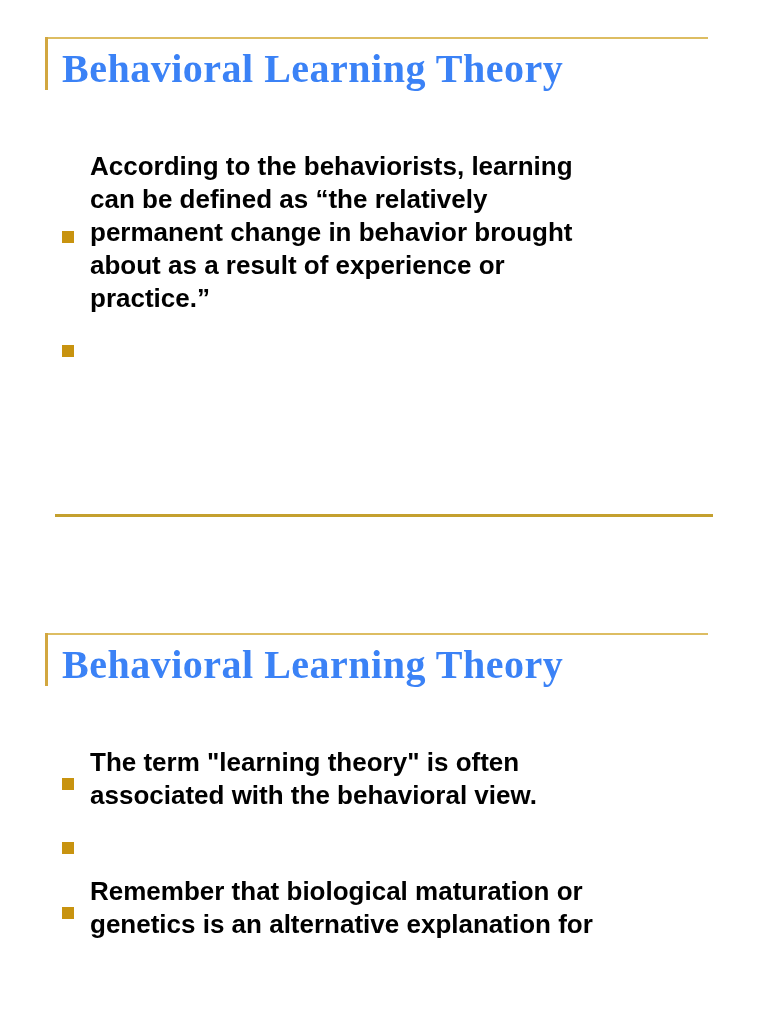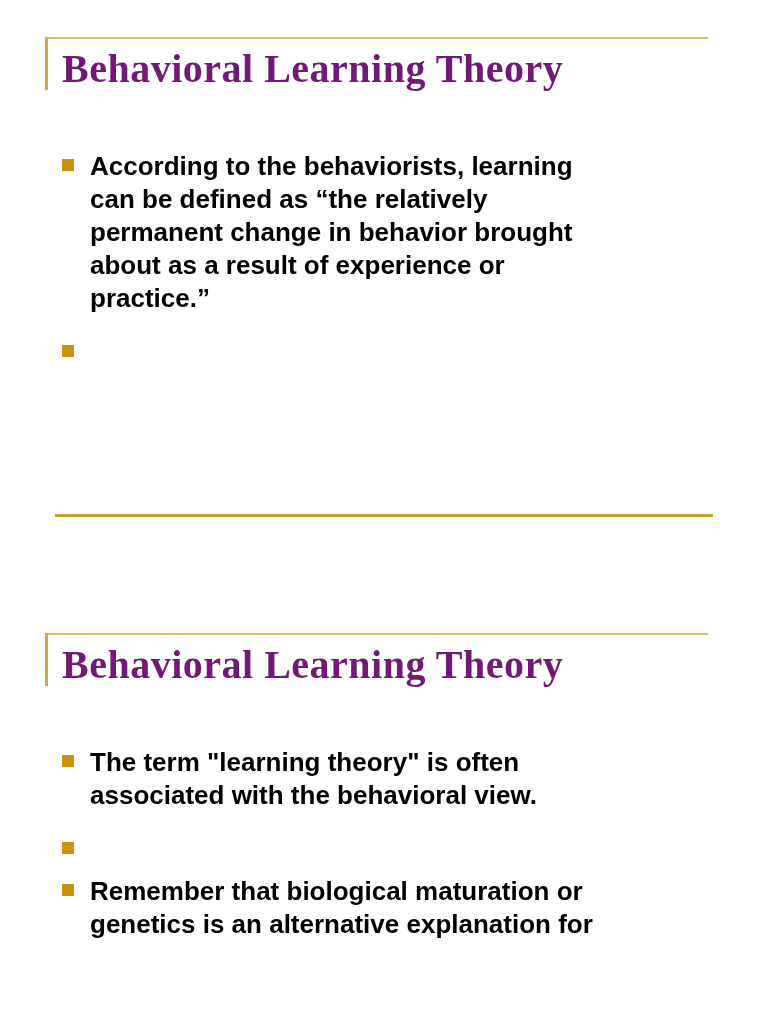--- a/index.html
+++ b/index.html
@@ -43,34 +43,34 @@
     position: absolute;
     left: 62px;
     top: 46px;
     margin: 0;
     width: 660px;
     font-family: "Liberation Serif", serif;
     font-size: 40px;
     font-weight: bold;
     line-height: 46px;
     letter-spacing: 0.5px;
-    color: #701a75;
+    color: #3b82f6;
   }
   .bullets {
     position: absolute;
     left: 62px;
     top: 150px;
     width: 656px;
     margin: 0;
     padding: 0;
     list-style: none;
   }
   .bullets li {
     display: flex;
-    align-items: flex-start;
+    align-items: center;
     gap: 16px;
     margin: 0 0 21px 0;
   }
   .bsq {
     flex: none;
     width: 12px;
     height: 12px;
     margin-top: 9px;
     background: #c8930f;
   }

